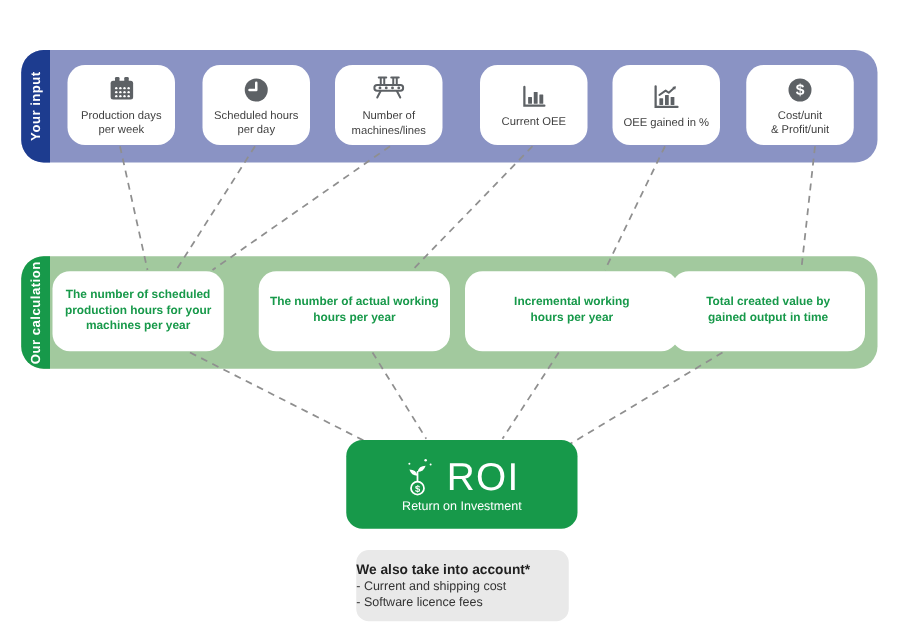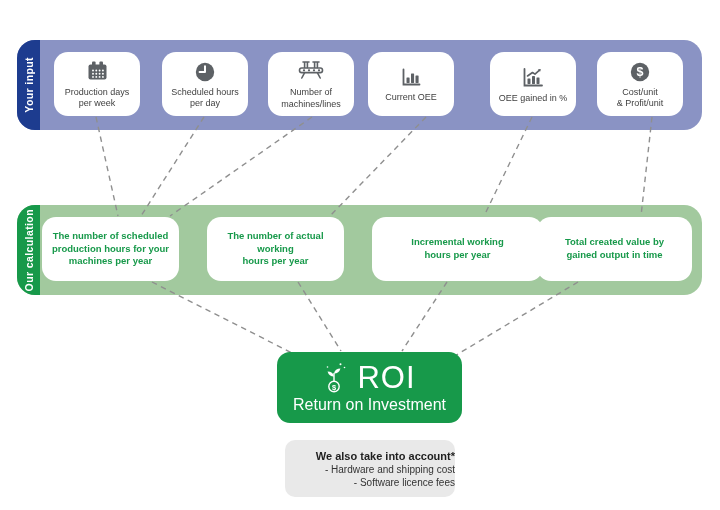--- a/index.html
+++ b/index.html
@@ -24,39 +24,39 @@
   
   #connector-layer{position:absolute;left:0;top:0;width:720px;height:510px;z-index:1;pointer-events:none;}
   
   .card{
     position:absolute;background:#fff;border-radius:14px;z-index:2;
     display:flex;flex-direction:column;align-items:center;justify-content:center;
     text-align:center;box-sizing:border-box;
   }
   .icard{top:52px;width:86px;height:64px;gap:3px;padding:3px 2px 2px;}
   .icard .lbl{font-size:9px;color:var(--input_text);line-height:1.25;white-space:pre-line;}
-  .ic1{left:54px}.ic2{left:162px}.ic3{left:268px}.ic4{left:368px}.ic5{left:490px}.ic6{left:597px}
+  .ic1{left:54px}.ic2{left:162px}.ic3{left:268px}.ic4{left:384px}.ic5{left:490px}.ic6{left:597px}
   .ccard{top:217px;height:64px;padding:4px 8px;}
   .ccard .lbl{font-size:9.5px;font-weight:bold;color:var(--calc_text);line-height:1.35;white-space:pre-line;}
-  .cc1{left:42px;width:137px}.cc2{left:207px;width:137px}.cc3{left:372px;width:171px}.cc4{left:537px;width:155px}
+  .cc1{left:42px;width:137px}.cc2{left:207px;width:153px}.cc3{left:372px;width:171px}.cc4{left:537px;width:155px}
   .icon{display:flex;align-items:center;justify-content:center;}
   
   .roi{
     position:absolute;left:277px;top:352px;width:185px;height:71px;z-index:2;
     background:var(--roi_green);border-radius:13px;color:#fff;
     display:flex;flex-direction:column;align-items:center;justify-content:center;gap:2px;
   }
   .roi-row{display:flex;align-items:center;gap:7px;}
   .roi-title{font-size:31px;font-weight:normal;letter-spacing:1px;line-height:1;}
-  .roi-sub{font-size:16px;}
+  .roi-sub{font-size:10px;}
   
   .note{
     position:absolute;left:285px;top:440px;width:170px;height:57px;z-index:2;
     background:var(--note_bg);border-radius:10px;
-    display:flex;flex-direction:column;align-items:flex-end;justify-content:center;gap:2px;
+    display:flex;flex-direction:column;align-items:flex-start;justify-content:center;gap:2px;
   }
   .note-title{font-size:11px;font-weight:bold;color:#1f1f1f;}
   .note-item{font-size:10px;color:#333;}
 </style>
 </head>
 <body>
 
 <div class="canvas">
 
   <svg id="connector-layer" viewBox="0 0 720 510">
@@ -219,17 +219,17 @@
           </g>
         </svg>
       </span>
       <span class="roi-title">ROI</span>
     </div>
     <span class="roi-sub">Return on Investment</span>
   </div>
 
   <div class="note">
     <span class="note-title">We also take into account*</span>
-    <span class="note-item">- Hardware and shipping cost</span>
+    <span class="note-item">- Current and shipping cost</span>
     <span class="note-item">- Software licence fees</span>
   </div>
 
 </div>
 
 </body></html>

